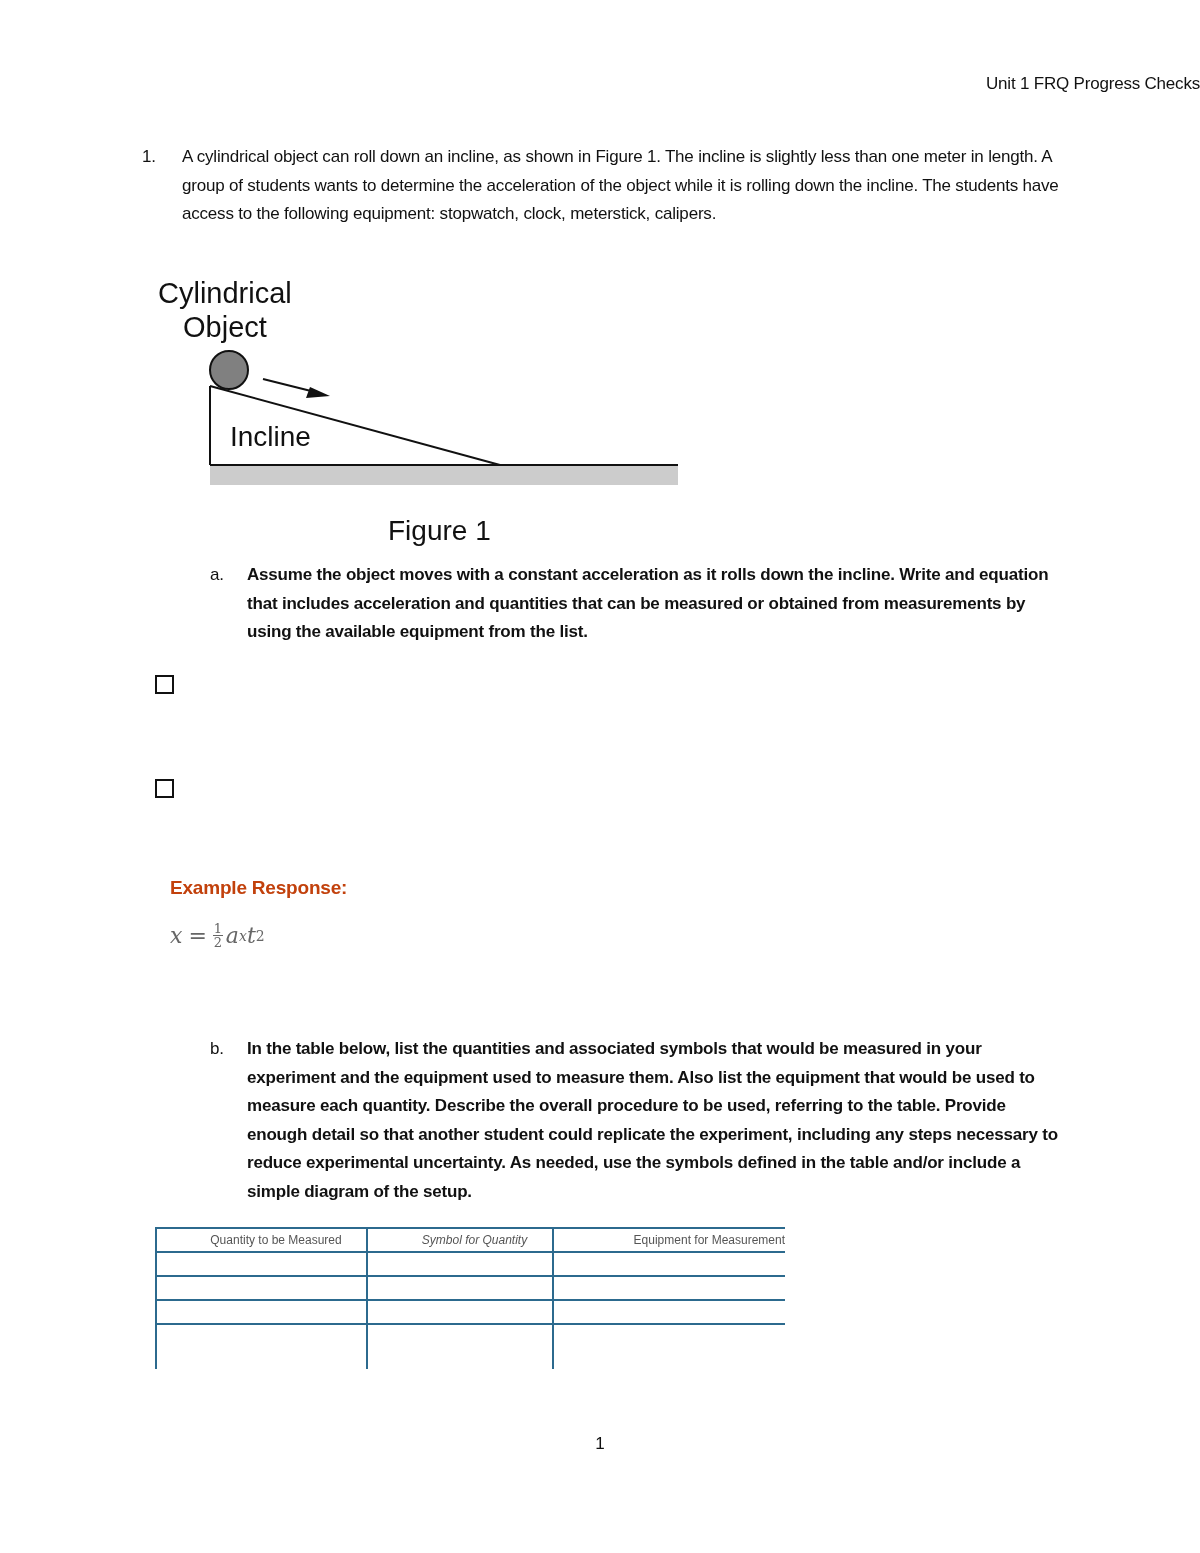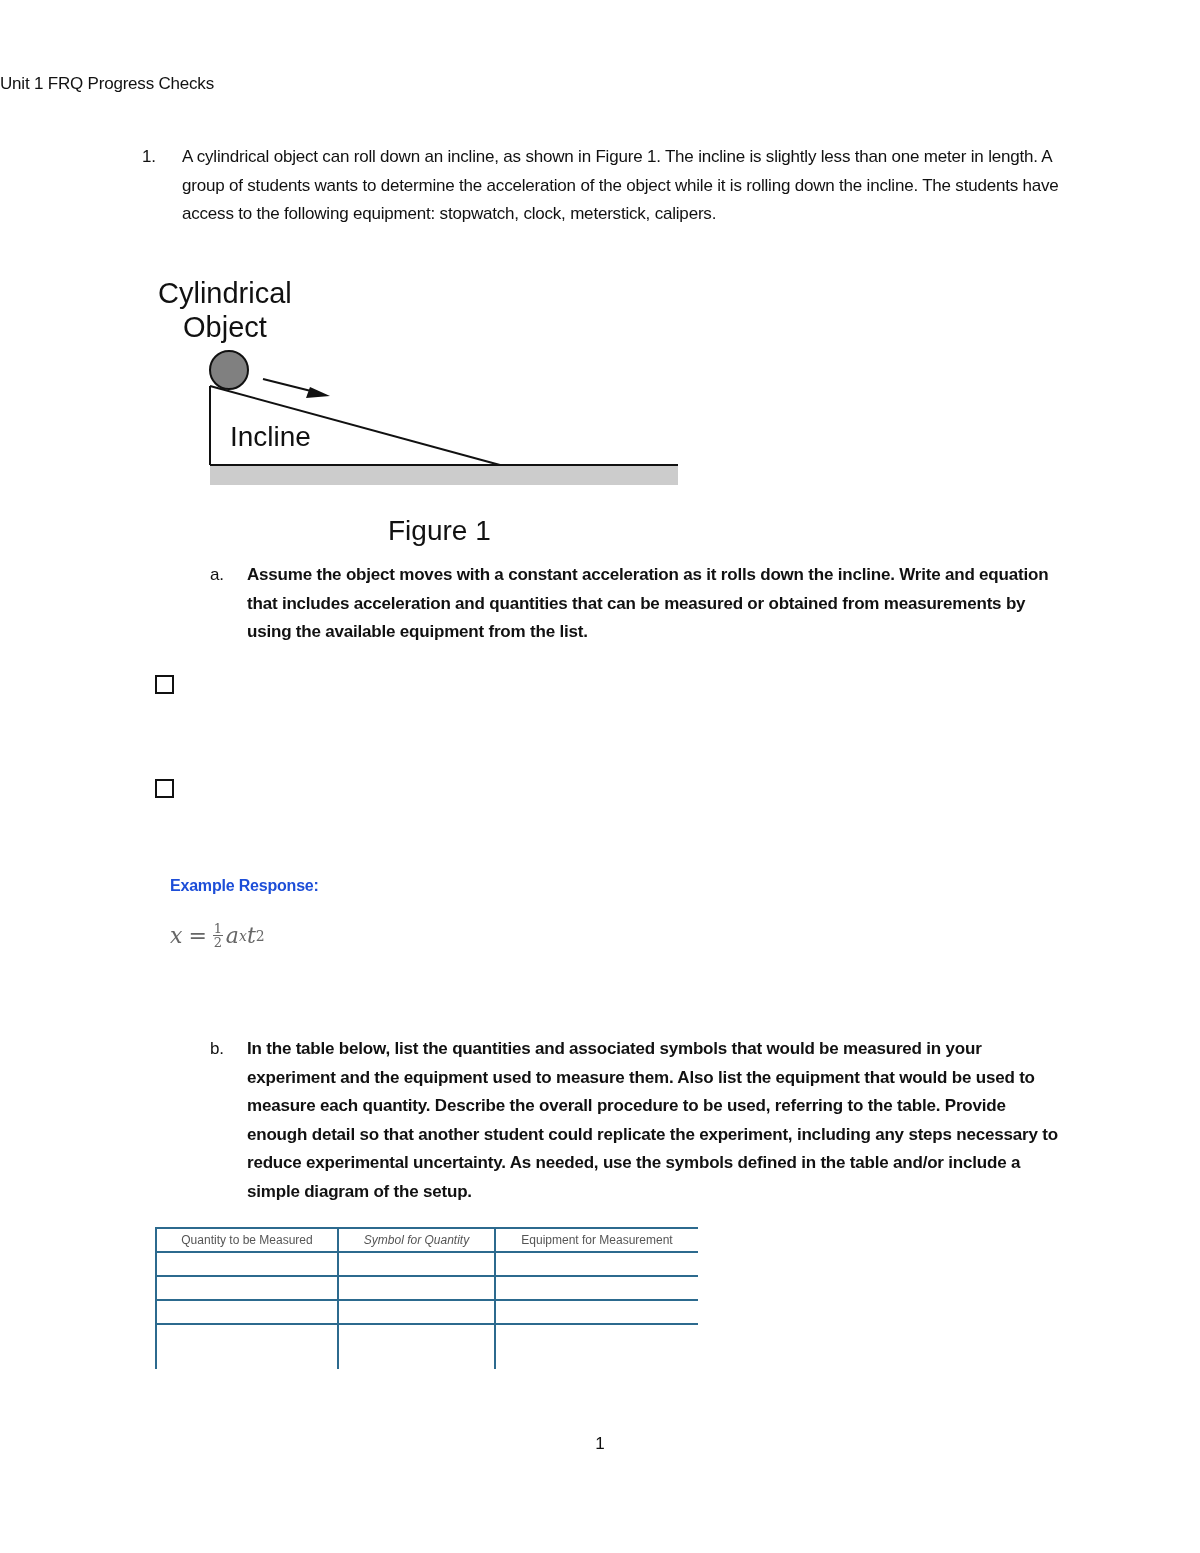--- a/index.html
+++ b/index.html
@@ -1,53 +1,53 @@
 <!DOCTYPE html>
 <html><head>
   <meta charset="utf-8">
   <style>
     html, body { margin: 0; padding: 0; background: #ffffff; }
     body { width: 1200px; height: 1553px; position: relative; overflow: hidden;
            font-family: "Liberation Sans", sans-serif; color: #111; }
     .calibri { font-family: "Liberation Sans", sans-serif; font-size: 17px; letter-spacing: -0.2px; color: #111; }
-    .header { position: absolute; top: 74px; left: 0; width: 1200px; text-align: left; }
+    .header { position: absolute; top: 74px; left: 0; width: 1200px; text-align: right; }
     .q1 { position: absolute; top: 143px; left: 142px; width: 930px; line-height: 28.5px; }
     .q1 .num { position: absolute; left: 0; top: 0; }
     .q1 .txt { margin-left: 40px; display: block; }
     .figure { position: absolute; top: 268px; left: 150px; width: 560px; height: 290px; }
     .sub { position: absolute; left: 210px; width: 850px; line-height: 28.5px; }
     .sub .lbl { position: absolute; left: 0; top: 0; }
     .sub .txt { margin-left: 37px; display: block; font-weight: bold; }
     .sub-a { top: 561px; }
     .sub-b { top: 1035px; }
     .rubric { position: absolute; left: 153px; width: 880px; font-family: "Liberation Sans", sans-serif;
               font-size: 19px; color: #555; line-height: 28.5px; letter-spacing: -0.3px; }
     .rubric-1 { top: 672px; }
     .rubric-2 { top: 776px; }
     .checkbox { display: inline-block; width: 15px; height: 15px; border: 2.5px solid #111;
                 vertical-align: -2px; margin-right: 8px; margin-left: 2px; background: #fff; }
     .example { position: absolute; left: 170px; top: 877px; font-family: "Liberation Sans", sans-serif;
-               font-weight: bold; font-size: 16px; color: #1d4ed8; letter-spacing: -0.2px; }
+               font-weight: bold; font-size: 19px; color: #c2410c; letter-spacing: -0.2px; }
     .equation { position: absolute; left: 170px; top: 922px; font-family: "DejaVu Serif", serif;
                 font-size: 22px; color: #666; font-style: italic; display: flex; align-items: center; }
     .equation .eq { font-style: normal; margin: 0 6px; }
     .frac { display: inline-flex; flex-direction: column; align-items: center; font-size: 13px;
             font-style: normal; line-height: 13px; margin-right: 3px; }
     .frac .bar { border-top: 1px solid #666; width: 10px; }
     .sub-x { font-size: 14px; vertical-align: -5px; }
     .sup-2 { font-size: 14px; vertical-align: 10px; font-style: normal; }
     .mtable { position: absolute; left: 155px; top: 1227px; border-collapse: collapse; }
     .mtable td, .mtable th { border: 2px solid #2c6a8e; padding: 0; font-weight: normal;
                              font-family: "Liberation Sans", sans-serif; font-size: 12px; color: #555; text-align: center; }
-    .mtable th { height: 22px; }
+    .mtable th { height: 22px; padding-left: 29px; }
     .mtable td { height: 22px; }
     .mtable tr.last td { height: 44px; border-bottom: none; }
     .mtable .c1 { width: 180px; }
     .mtable .c2 { width: 155px; }
-    .mtable .c3 { width: 202px; border-right: none; }
+    .mtable .c3 { width: 202px; border-right: none; text-align: right; }
     .pagenum { position: absolute; top: 1434px; left: 0; width: 1200px; text-align: center; }
   </style>
 </head>
 <body>
 
 <div class="calibri header">Unit 1 FRQ Progress Checks</div>
 
 <div class="calibri q1">
   <span class="num">1.</span>
   <span class="txt">A cylindrical object can roll down an incline, as shown in Figure 1.  The incline is slightly less than one meter in length.  A group of students wants to determine the acceleration of the object while it is rolling down the incline.  The students have access to the following equipment: stopwatch, clock, meterstick, calipers.</span>

